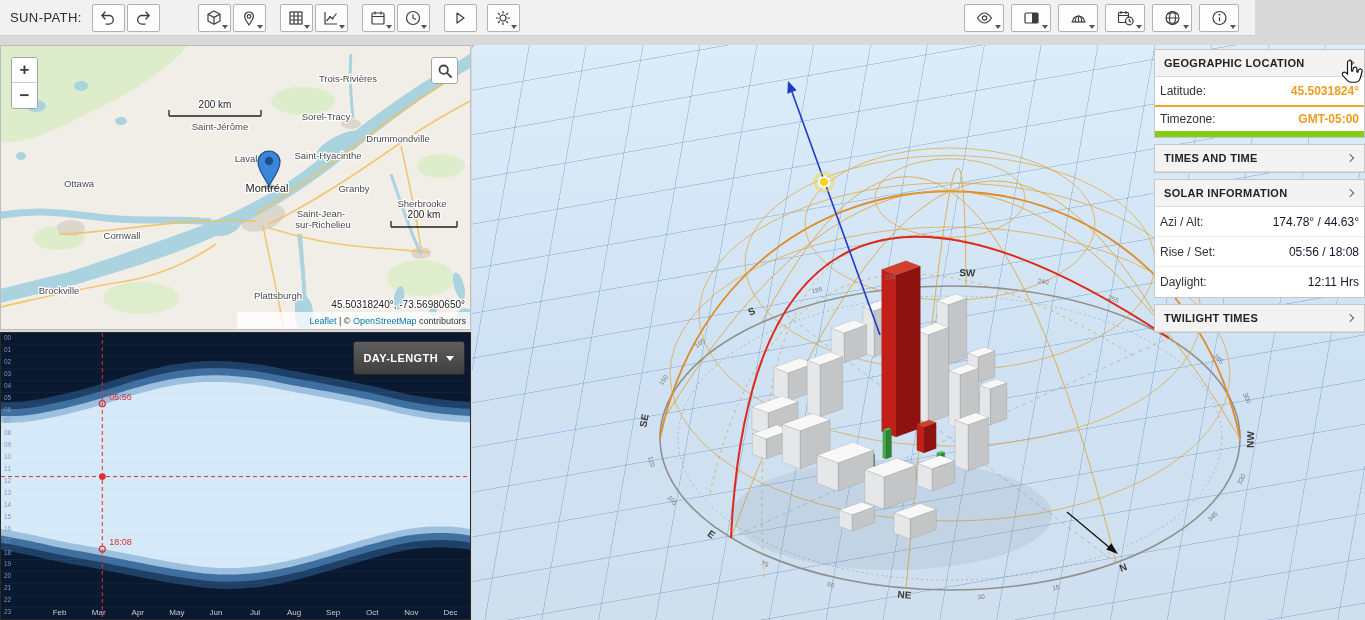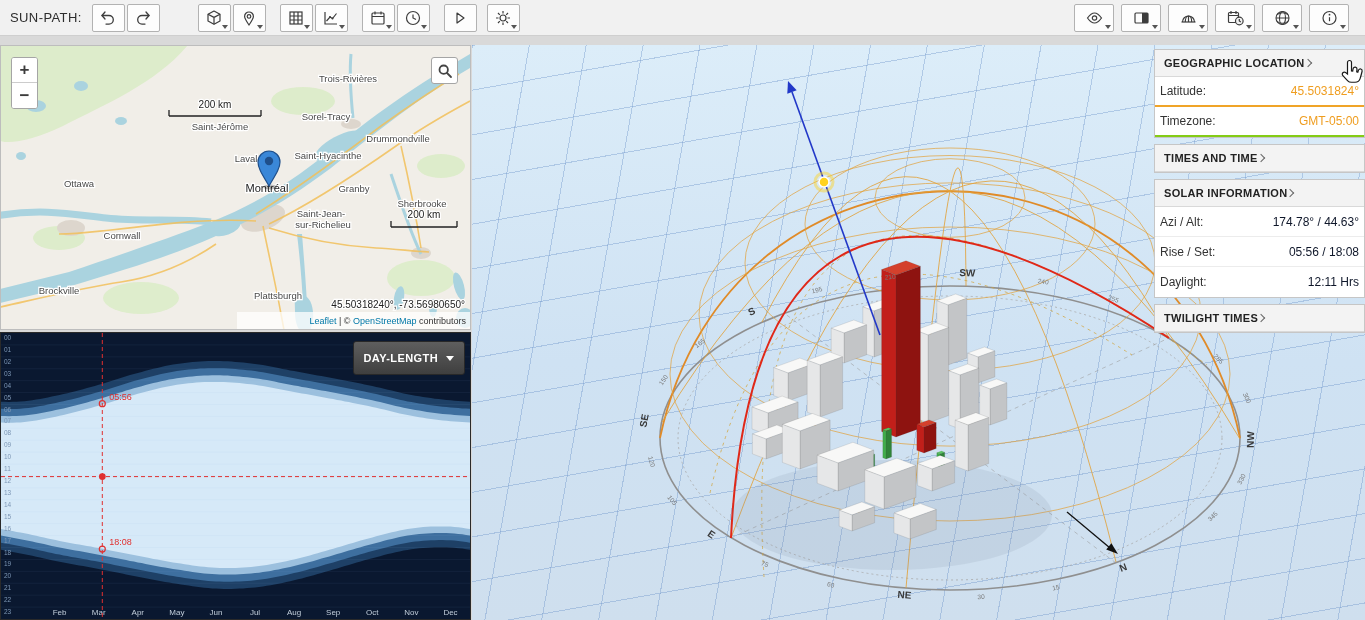--- a/index.html
+++ b/index.html
@@ -1,20 +1,20 @@
 <!DOCTYPE html>
 <html><head>
 <meta charset="utf-8">
 <style>
   * { box-sizing: border-box; margin: 0; padding: 0; }
   html,body { width:1365px; height:620px; overflow:hidden; background:#d9d9d9;
     font-family:"Liberation Sans", sans-serif; position:relative; }
 
   
-  .toolbar { position:absolute; left:0; top:0; width:1365px; height:36px;
+  .toolbar { position:absolute; left:0; top:0; width:1255px; height:36px;
     background:#f1f1f1; border-bottom:1px solid #cfcfcf; display:flex;
     align-items:center; padding:0 10px; z-index:20; }
   .tb-label { font-size:13px; color:#2d2d2d; margin-right:10px; letter-spacing:.4px; }
   .tb-btn { height:28px; min-width:33px; background:#fdfdfd; border:1px solid #b2b2b2;
     border-radius:2px; display:flex; align-items:center; justify-content:center;
     margin-right:2px; position:relative; padding:0 5px; cursor:pointer; }
   .tbi { display:block; }
   .caret { position:absolute; right:2px; bottom:2px; width:0; height:0;
     border-left:3px solid transparent; border-right:3px solid transparent;
     border-top:4px solid #555; }
@@ -51,31 +51,31 @@
       repeating-linear-gradient(100deg, rgba(105,145,200,.38) 0 1px, transparent 1px 56px),
       repeating-linear-gradient(170deg, rgba(105,145,200,.38) 0 1px, transparent 1px 44px),
       linear-gradient(#dcedf9, #cfe2f3 55%, #cfdfee);
     overflow:hidden; }
   .scene-svg { position:absolute; left:0; top:0; }
 
   
   .sidebar { position:absolute; right:0; top:49px; width:211px; z-index:15; }
   .sec { background:#fff; border:1px solid #c6c6c6; margin-bottom:6px; }
   .sec-h { height:27px; background:#f3f3f3; border-bottom:1px solid #d9d9d9;
-    display:flex; align-items:center; padding:0 9px;
+    display:flex; align-items:center; justify-content:space-between; padding:0 9px;
     font-size:11px; font-weight:bold; color:#222; letter-spacing:.3px; cursor:pointer; }
   .chev { width:6px; height:6px; border-right:1.7px solid #666; border-bottom:1.7px solid #666;
     transform:rotate(-45deg); margin-right:2px; flex:0 0 auto; }
   .row { height:30px; display:flex; align-items:center; justify-content:space-between;
     padding:0 5px; font-size:12px; color:#333; border-bottom:1px solid #ececec; }
   .row:last-child { border-bottom:none; }
   .row.geo { border-bottom:2px solid #f0a428; }
-  .row.geo:last-child { border-bottom:2px solid #84cc16; }
+  .row.geo:last-child { border-bottom:6px solid #84cc16; }
   .val { color:#0f172a; }
-  .val.orange { color:#ef9d1f; }
+  .val.orange { color:#ef9d1f;font-weight:bold; }
 
   .cursor-hand { position:absolute; left:1338px; top:59px; z-index:60; pointer-events:none; }
 </style>
 </head>
 <body>
 
 <div class="toolbar">
   <span class="tb-label">SUN-PATH:</span>
 
   <div class="tb-btn">

